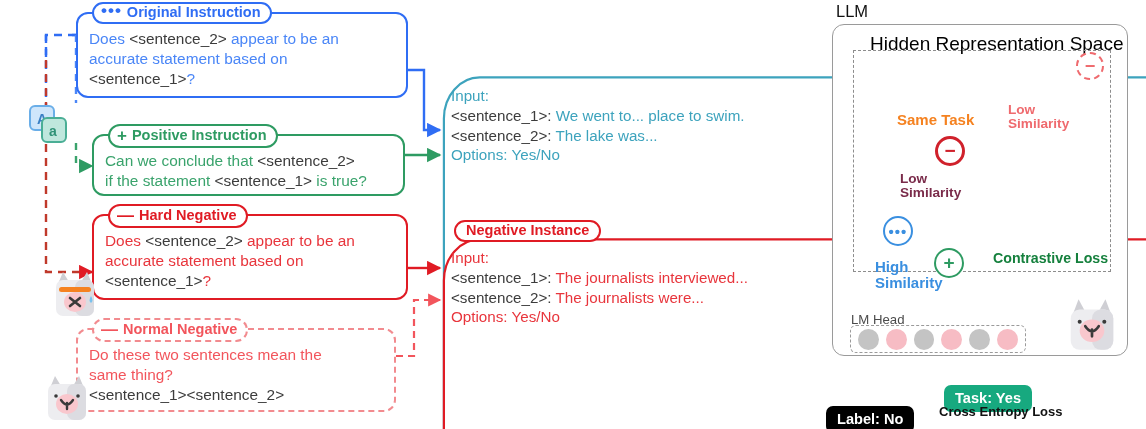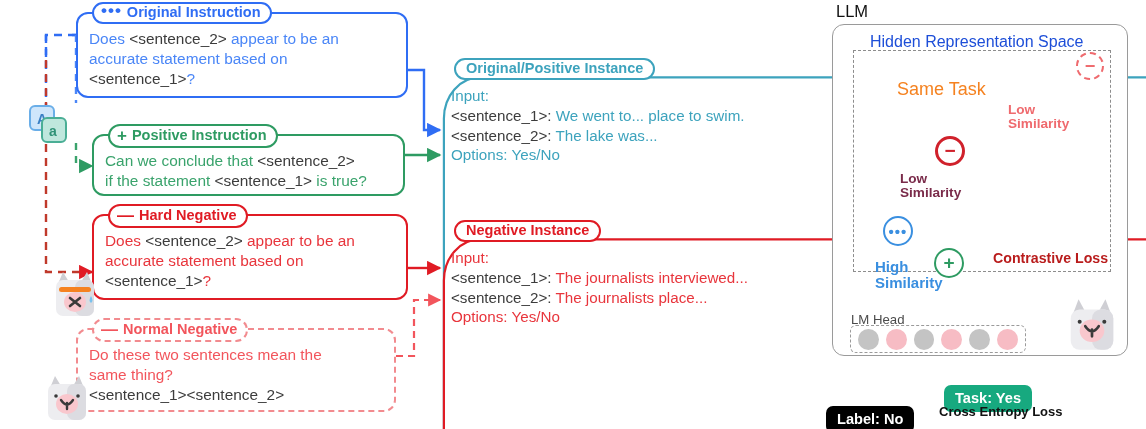--- a/index.html
+++ b/index.html
@@ -33,34 +33,34 @@
   .doc{position:absolute;box-sizing:border-box;}
   .doc .sheet{position:absolute;inset:0;}
   .doc .tag{position:absolute;top:-12px;left:14px;border-radius:14px;padding:1px 10px 2px;
             font-size:14.5px;font-weight:600;background:#fff;white-space:nowrap;line-height:1.05;}
   .doc .body{position:relative;padding:16px 10px 8px 11px;font-size:15.2px;line-height:1.30;}
 
   
   .llm-panel{position:absolute;left:832px;top:24px;width:296px;height:332px;border:1.6px solid #9a9a9a;
              border-radius:12px;background:#fff;box-sizing:border-box;}
   .llm-title{position:absolute;left:836px;top:2px;font-size:16.5px;color:#111;}
-  .hrs-title{position:absolute;left:870px;top:33px;font-size:16px;color:#1d4ed8;}
+  .hrs-title{position:absolute;left:870px;top:33px;font-size:19px;color:#000000;}
   .hrs-box{position:absolute;left:853px;top:50px;width:258px;height:222px;
            border:1.6px dashed #8d8d8d;box-sizing:border-box;}
   .node{position:absolute;border-radius:50%;box-sizing:border-box;display:flex;align-items:center;
         justify-content:center;font-weight:700;background:#fff;}
   .lbl{position:absolute;font-size:13.6px;font-weight:600;line-height:1.06;}
   .lm-head{position:absolute;left:851px;top:312px;font-size:13.2px;color:#4b4b4b;}
   .dots-box{position:absolute;left:850px;top:325px;width:176px;height:28px;border:1.5px dashed #9a9a9a;
             border-radius:6px;box-sizing:border-box;display:flex;align-items:center;gap:7px;padding:0 7px;}
   .dot{width:21px;height:21px;border-radius:50%;}
   .pill{position:absolute;border-radius:7px;color:#fff;font-size:14.6px;font-weight:700;
         padding:5px 11px 6px;white-space:nowrap;}
   .cel{position:absolute;left:939px;top:404px;font-size:13px;font-weight:700;color:#111;}
-  .contrastive{position:absolute;left:993px;top:250px;font-size:14.2px;font-weight:700;color:#b91c1c;}
+  .contrastive{position:absolute;left:993px;top:250px;font-size:14.2px;font-weight:700;color:#15803d;}
   svg{position:absolute;left:0;top:0;width:1146px;height:429px;overflow:visible;pointer-events:none;}
 </style>
 </head>
 <body>
 
 <svg viewBox="0 0 1146 429">
   <defs>
     <marker id="ahBlue" markerWidth="7" markerHeight="7" refX="5.4" refY="3" orient="auto">
       <path d="M0,0 L6,3 L0,6 z" fill="#2f6df4"></path>
       </marker>
@@ -228,53 +228,50 @@
     <circle cx="14" cy="24" r="1.8" fill="#3a3a3a"></circle>
     <circle cx="36" cy="24" r="1.8" fill="#3a3a3a"></circle>
   </svg>
 </div>
 
 <div class="doc" style="left:440px;top:70px;width:352px;height:115px;">
   <svg class="sheet" viewBox="0 0 352 115" preserveAspectRatio="none">
     <path d="M1.2,13 a11,11 0 0 1 11,-11 H307 L351,42 V102 a11,11 0 0 1 -11,11 H12.2 a11,11 0 0 1 -11,-11 Z" fill="#fff" stroke="#3da3bd" stroke-width="2.2" vector-effect="non-scaling-stroke"></path>
     <path d="M307,2 L351,42 H307 Z" fill="#c9e3ec" stroke="#3da3bd" stroke-width="2.2" vector-effect="non-scaling-stroke"></path>
   </svg>
-  <div class="tag teal" style="border:2.2px solid #3da3bd;color:#3da3bd;">
-    <span>Original/Positive Instance</span>
-  </div>
   <div class="body" style="color:#3da3bd;">
     <span>Input:</span><br>
     <span class="slot">&lt;sentence_1&gt;:</span><span> We went to... place to swim.</span><br>
     <span class="slot">&lt;sentence_2&gt;:</span><span> The lake was...</span><br>
     <span>Options: Yes/No</span>
   </div>
 </div>
 
 <div class="doc" style="left:440px;top:232px;width:352px;height:115px;">
   <svg class="sheet" viewBox="0 0 352 115" preserveAspectRatio="none">
     <path d="M1.2,13 a11,11 0 0 1 11,-11 H307 L351,42 V102 a11,11 0 0 1 -11,11 H12.2 a11,11 0 0 1 -11,-11 Z" fill="#fff" stroke="#e01b24" stroke-width="2.2" vector-effect="non-scaling-stroke"></path>
     <path d="M307,2 L351,42 H307 Z" fill="#fbd2d4" stroke="#e01b24" stroke-width="2.2" vector-effect="non-scaling-stroke"></path>
   </svg>
   <div class="tag" style="border:2.2px solid #e01b24;color:#e01b24;">
     <span>Negative Instance</span>
   </div>
   <div class="body" style="color:#e8353c;">
     <span>Input:</span><br>
     <span class="slot">&lt;sentence_1&gt;:</span><span> The journalists interviewed...</span><br>
-    <span class="slot">&lt;sentence_2&gt;:</span><span> The journalists place...</span><br>
+    <span class="slot">&lt;sentence_2&gt;:</span><span> The journalists were...</span><br>
     <span>Options: Yes/No</span>
   </div>
 </div>
 
 <div class="llm-title">LLM</div>
 <div class="llm-panel"></div>
 <div class="hrs-title">Hidden Representation Space</div>
 <div class="hrs-box"></div>
 
-<div class="lbl" style="left:897px;top:80px;color:#f58220;font-size:18px;font-weight:400;">Same Task</div>
+<div class="lbl" style="left:897px;top:112px;color:#f58220;font-size:15px;font-weight:700;">Same Task</div>
 
 <div class="node" style="left:935px;top:136px;width:30px;height:30px;border:3px solid #d0212b;color:#d0212b;font-size:19px;">
   <span>−</span>
 </div>
 <div class="node" style="left:1076px;top:52px;width:28px;height:28px;border:2.6px dashed #ef6a6e;color:#ef6a6e;font-size:18px;">
   <span>−</span>
 </div>
 <div class="node" style="left:883px;top:216px;width:30px;height:30px;border:2.8px solid #3a8fe0;color:#3a8fe0;font-size:15px;letter-spacing:1px;">
   <span>•••</span>
 </div>

